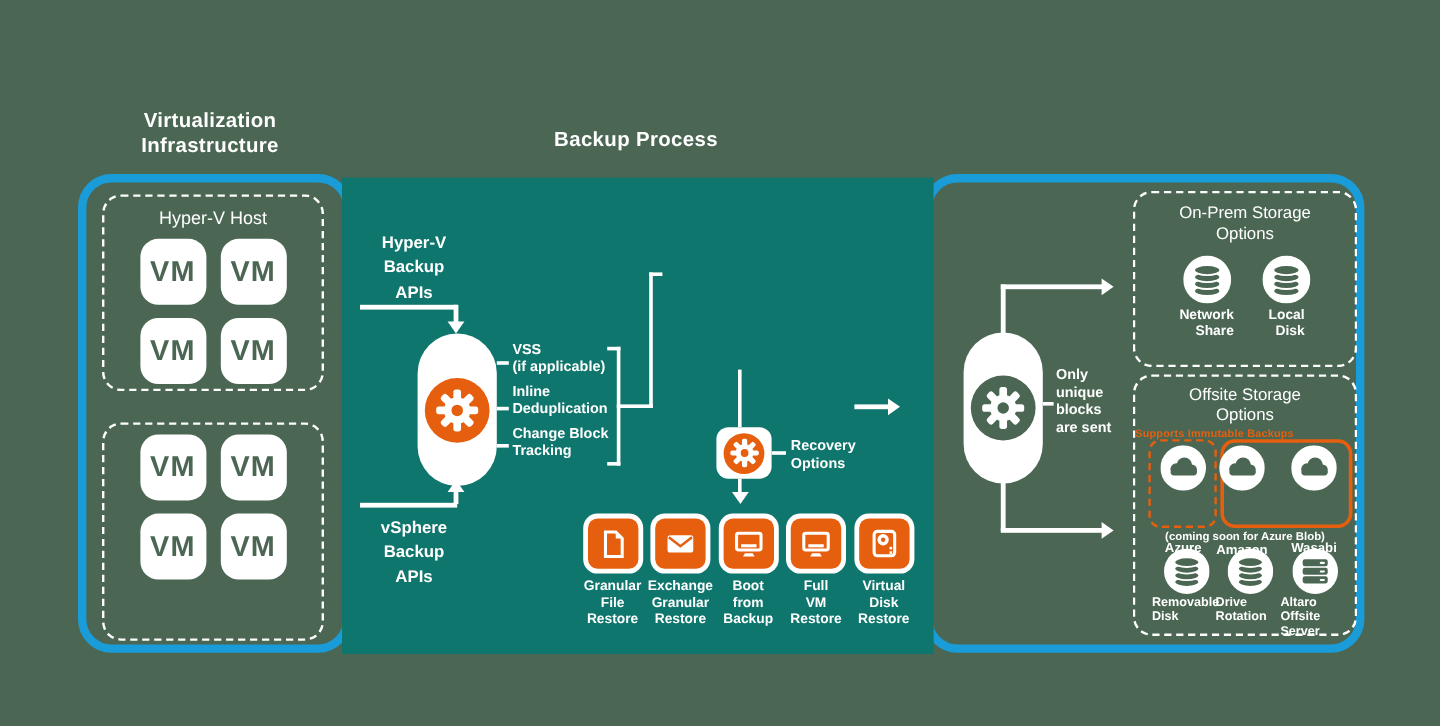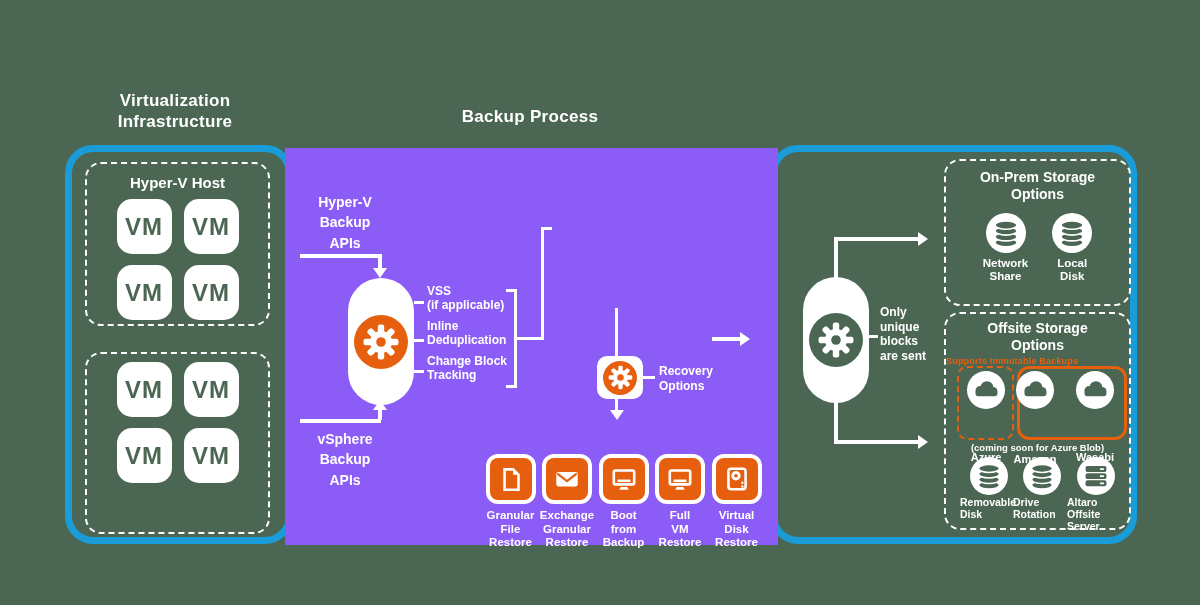--- a/index.html
+++ b/index.html
@@ -1,46 +1,46 @@
 <!DOCTYPE html>
 <html><head>
 <meta charset="utf-8">
 <style>
   html,body { margin:0; padding:0; }
   body { font-family:"Liberation Sans", sans-serif; }
   .stage { position:relative; width:1200px; height:605px; background:#4b6753; overflow:hidden; }
-  .t { color:#fff; font-weight:bold; white-space:pre-line; }
+  .t { color:#fff; font-weight:normal; white-space:pre-line; }
   .hdr { position:absolute; font-size:17px; line-height:1.25; text-align:center; letter-spacing:.3px; color:#fff; font-weight:bold; white-space:pre-line; }
   .panel { position:absolute; border:7px solid #1a9cd8; border-radius:28px; box-sizing:border-box; z-index:1; }
-  .orangebox { position:absolute; background:#8b5cf6; z-index:2; }
+  .orangebox { position:absolute; background:#0f766e; z-index:2; }
   .dashedbox { position:absolute; border:2.5px dashed #fff; border-radius:16px; box-sizing:border-box; z-index:3; }
   .box-title { text-align:center; font-size:15px; margin-top:10px; }
   .vm-grid { display:grid; grid-template-columns:55px 55px; gap:11px 12px; justify-content:center; margin-top:8px; }
   .vm { width:55px; height:55px; background:#fff; border-radius:15px; display:flex; align-items:center; justify-content:center; }
   .vm span { color:#4b6753; font-weight:bold; font-size:24px; letter-spacing:1px; white-space:pre-line; }
   .hline, .vline { position:absolute; background:#fff; }
   .tri-down { position:absolute; width:0; height:0; border-left:7px solid transparent; border-right:7px solid transparent; border-top:10px solid #fff; }
   .tri-up   { position:absolute; width:0; height:0; border-left:7px solid transparent; border-right:7px solid transparent; border-bottom:10px solid #fff; }
   .tri-right{ position:absolute; width:0; height:0; border-top:7px solid transparent; border-bottom:7px solid transparent; border-left:10px solid #fff; }
   .pill { position:absolute; width:66px; background:#fff; border-radius:33px; display:flex; align-items:center; justify-content:center; }
   .circ { border-radius:50%; display:flex; align-items:center; justify-content:center; }
   .circ.orange { background:#e65f0e; width:54px; height:54px; }
   .circ.green  { background:#4b6753; width:54px; height:54px; }
   .hole-orange { fill:#e65f0e; }
   .hole-green  { fill:#4b6753; }
   .smallbox { position:absolute; background:#fff; border-radius:10px; display:flex; align-items:center; justify-content:center; }
   .lbl { position:absolute; color:#fff; font-weight:bold; white-space:pre-line; }
   .restore-row { position:absolute; display:flex; justify-content:space-between; }
-  .restore-item { width:53px; display:flex; flex-direction:column; align-items:center;margin-top:26px; }
+  .restore-item { width:53px; display:flex; flex-direction:column; align-items:center; }
   .restore-icon { width:50px; height:50px; background:#fff; border-radius:12px; padding:4px; box-sizing:border-box; }
   .restore-icon .inner { width:100%; height:100%; background:#e65f0e; border-radius:8px; display:flex; align-items:center; justify-content:center; }
   .restore-label { margin-top:5px; font-size:11.5px; line-height:1.18; text-align:center; color:#fff; font-weight:bold; white-space:pre-line; }
   .store-row { display:flex; justify-content:center; gap:24px; margin-top:10px; }
   .store-col { display:flex; flex-direction:column; align-items:center; }
-  .store-label { margin-top:4px; font-size:11.5px; line-height:1.15; text-align:center; color:#fff; font-weight:bold; white-space:pre-line; }
+  .store-label { margin-top:4px; font-size:11.5px; line-height:1.15; text-align:right; color:#fff; font-weight:bold; white-space:pre-line; }
   .abs { position:absolute; }
   .orange-frame-dashed { position:absolute; border:2.5px dashed #e65f0e; border-radius:10px; box-sizing:border-box; }
   .orange-frame-solid  { position:absolute; border:3px solid #e65f0e; border-radius:12px; box-sizing:border-box; }
   .note-orange { position:absolute; width:100%; color:#e65f0e; font-weight:bold; font-size:9px; letter-spacing:.2px; }
   .note-small { position:absolute; width:100%; text-align:center; color:#fff; font-weight:bold; font-size:9.5px; }
   .cloud-label { position:absolute; width:54px; text-align:center; font-size:11px; line-height:1.15; color:#fff; font-weight:bold; white-space:pre-line;margin-top:39px; }
   .bot-label { position:absolute; width:58px; font-size:10.5px; line-height:1.14; color:#fff; font-weight:bold; white-space:pre-line; }
 </style>
 </head>
 <body>

